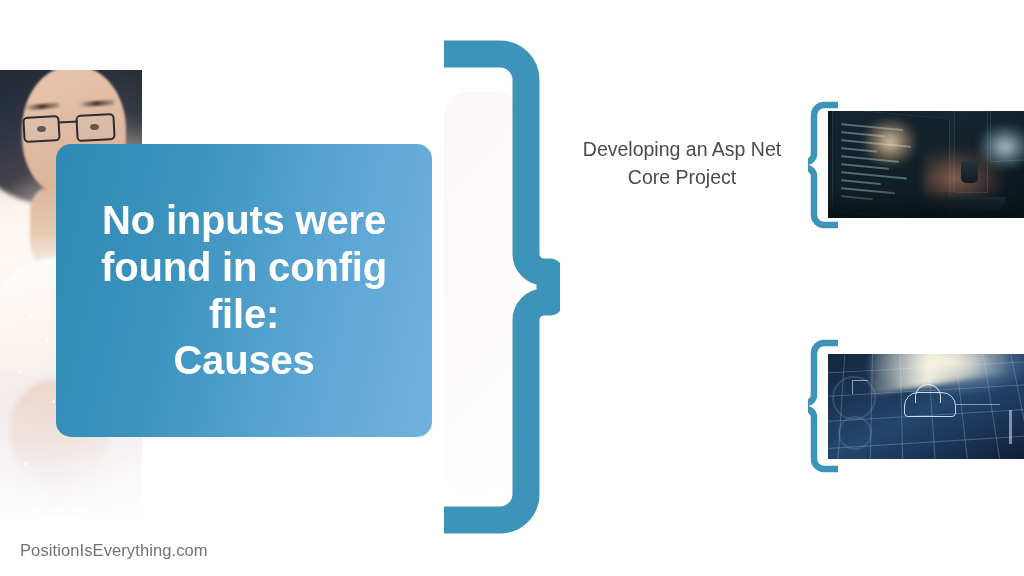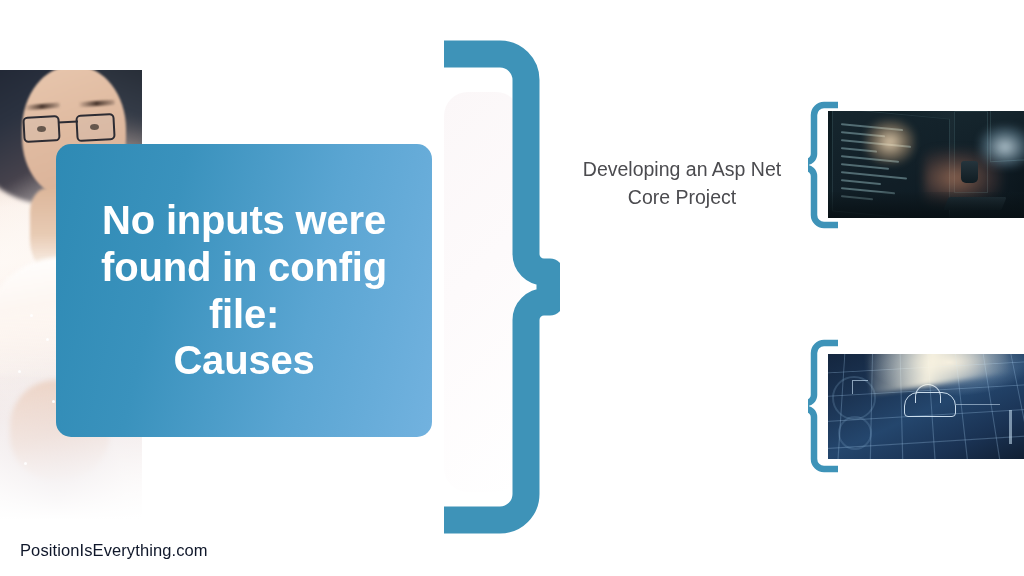--- a/index.html
+++ b/index.html
@@ -153,21 +153,21 @@
 
   
   .row-label {
     position:absolute;
     color:#4b4b4f;
     font-size:19.5px;
     line-height:1.42;
     text-align:center;
     white-space:pre-line;
   }
-  .row-label.one { left:568px; top:156px; width:228px; }
+  .row-label.one { left:568px; top:136px; width:228px; }
   .row-label.two { left:568px; top:390px; width:228px; }
 
   .thumb-wrap { position:absolute; }
   .thumb-wrap.one { left:808px; top:100px; width:216px; height:130px; }
   .thumb-wrap.two { left:808px; top:338px; width:216px; height:136px; }
 
   .mini-brace { position:absolute; left:0; top:0; width:34px; height:100%; }
   .mini-brace svg { display:block; width:100%; height:100%; }
 
   .thumb {
@@ -280,21 +280,21 @@
   .t2-ring2 {
     position:absolute; left:10px; top:62px; width:34px; height:34px;
     border-radius:50%;
     border:2px solid rgba(140,180,215,.20);
   }
 
   
   .footer {
     position:absolute;
     left:20px; top:541px;
-    color:#0f172a;
+    color:#737373;
     font-size:16.5px;
     letter-spacing:.1px;
   }
 </style>
 </head>
 <body>
 
 <div class="canvas">
 
   <div class="left-photo">

